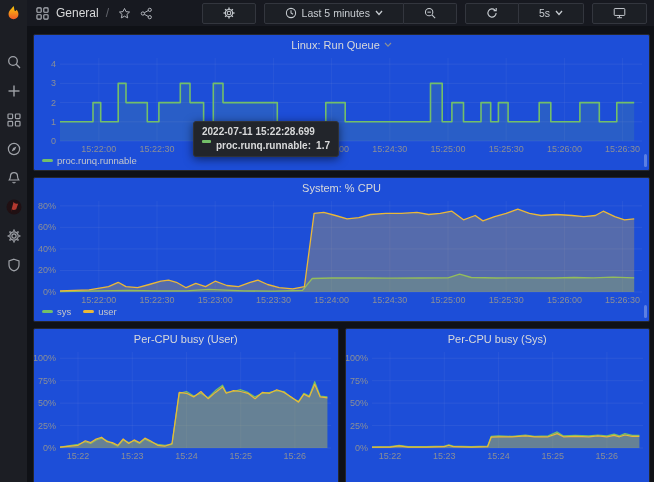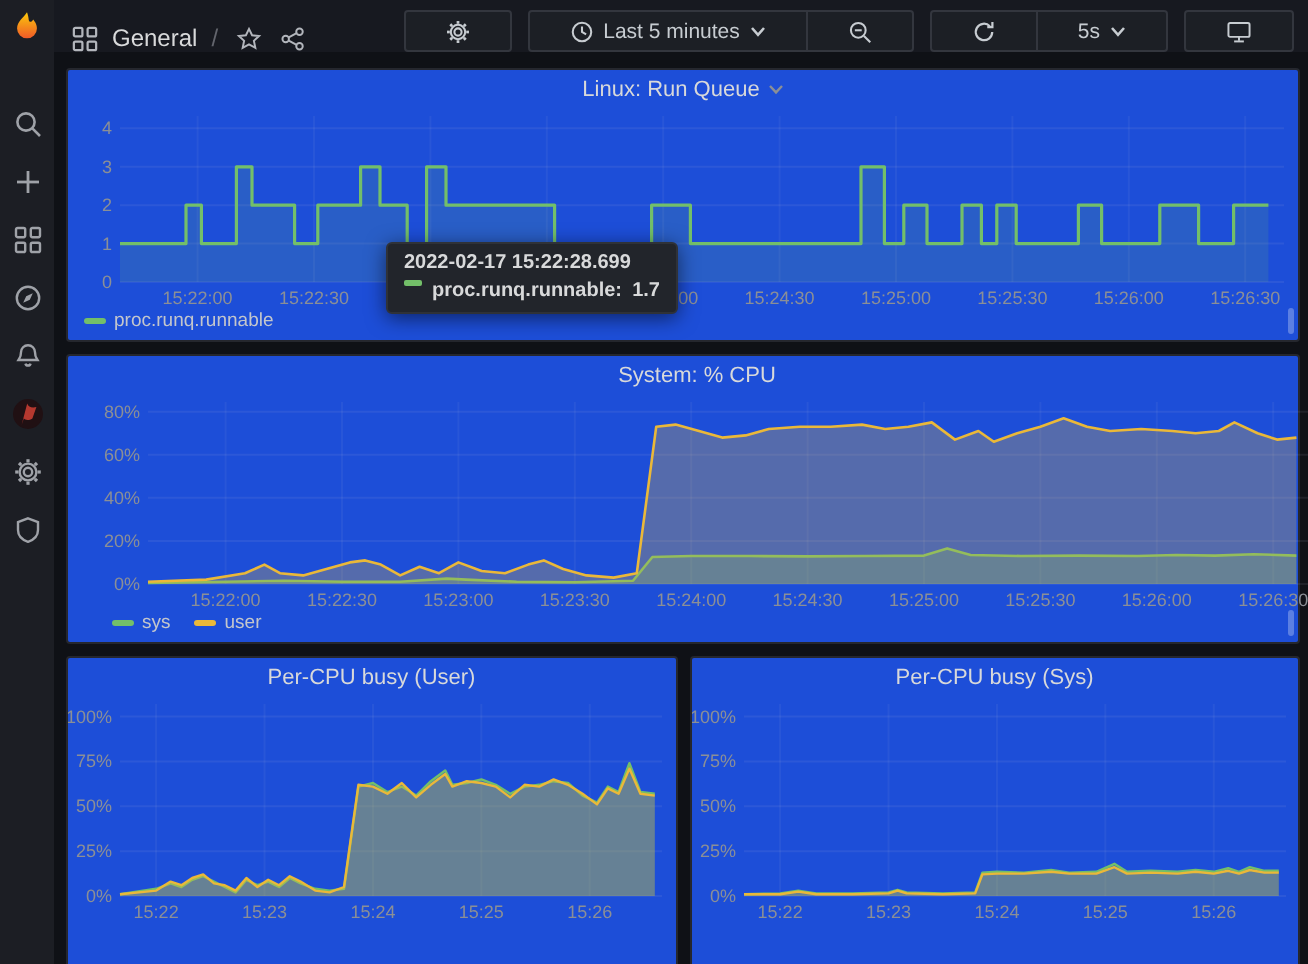--- a/index.html
+++ b/index.html
@@ -11,39 +11,39 @@
   
   .sidebar { width:27px; background:#1c1e24; flex-shrink:0; display:flex;
              flex-direction:column; align-items:center; padding-top:5px; }
   .logo { width:17px; height:17px; cursor:pointer; }
   .snav { display:flex; flex-direction:column; align-items:center; gap:13px; margin-top:32px; }
   .sicon { width:16px; height:16px; display:flex; align-items:center; justify-content:center; cursor:pointer; }
   .sicon svg { display:block; }
 
   
   .main { flex:1; display:flex; flex-direction:column; min-width:0; }
-  .topbar { height:26px; background:#171920; display:flex; align-items:flex-end;
+  .topbar { height:26px; background:#171920; display:flex; align-items:center;
             padding:0 7px 0 9px; flex-shrink:0; }
   .crumb { display:flex; align-items:center; gap:7px; font-size:12px; font-weight:500; color:#d8d9da; }
   .crumb .sep { color:#63656d; }
   .crumb-link { cursor:pointer; }
   .ticon { display:flex; align-items:center; cursor:pointer; margin-left:2px; }
   .hright { margin-left:auto; display:flex; align-items:center; gap:8px; }
   .hgroup { display:flex; }
   .hbtn { height:21px; border:1px solid #33363e; background:#1c1f25; border-radius:2px;
           display:flex; align-items:center; gap:5px; padding:0 20px; font-size:10.5px;
           color:#c7ccd1; cursor:pointer; white-space:nowrap; }
   .hgroup .hbtn + .hbtn { border-left:0; border-radius:0 2px 2px 0; }
   .hgroup .hbtn:first-child { border-radius:2px 0 0 2px; }
 
   
   .dash { flex:1; padding:8px 4px 3px 6px; display:flex; flex-direction:column; gap:6px; }
   .panel { background:#1d4ed8; border:1px solid #25272e; border-radius:2px;
            position:relative; display:flex; flex-direction:column; min-width:0; }
-  .p1 { height:137px; } .p2 { height:145px;padding-left:14px; }
+  .p1 { height:137px; } .p2 { height:145px; }
   .prow { display:flex; gap:6px; height:188px; }
   .half { flex:1; }
   .ptitle { height:19px; display:flex; align-items:center; justify-content:center; gap:4px;
             font-size:11px; font-weight:500; color:#d8d9da; cursor:pointer; flex-shrink:0; }
   .pchart { flex:1; position:relative; cursor:crosshair; min-height:0; }
   .pchart svg { display:block; position:absolute; top:0; left:0; }
   .plegend { height:16px; display:flex; align-items:center; gap:12px; padding:0 8px 3px 8px;
              font-size:9.5px; color:#c3c6cc; flex-shrink:0; }
   .li { display:flex; align-items:center; gap:4px; cursor:pointer; }
   .li i { width:11px; height:3px; border-radius:1.5px; display:block; }
@@ -426,19 +426,19 @@
             </div>
           <div class="scroll-thumb"></div>
         </section>
       </div>
 
     </div>
   </div>
 </div>
 
 <div class="gtooltip">
-  <div class="gtt-time">2022-02-17 15:22:28.699</div>
+  <div class="gtt-time">2022-07-11 15:22:28.699</div>
   <div class="gtt-row">
     <i class="gtt-marker" style="background: rgb(115, 191, 105);"></i>
     <span>proc.runq.runnable:</span>
     <b>1.7</b>
   </div>
 </div>
 
 </body></html>

